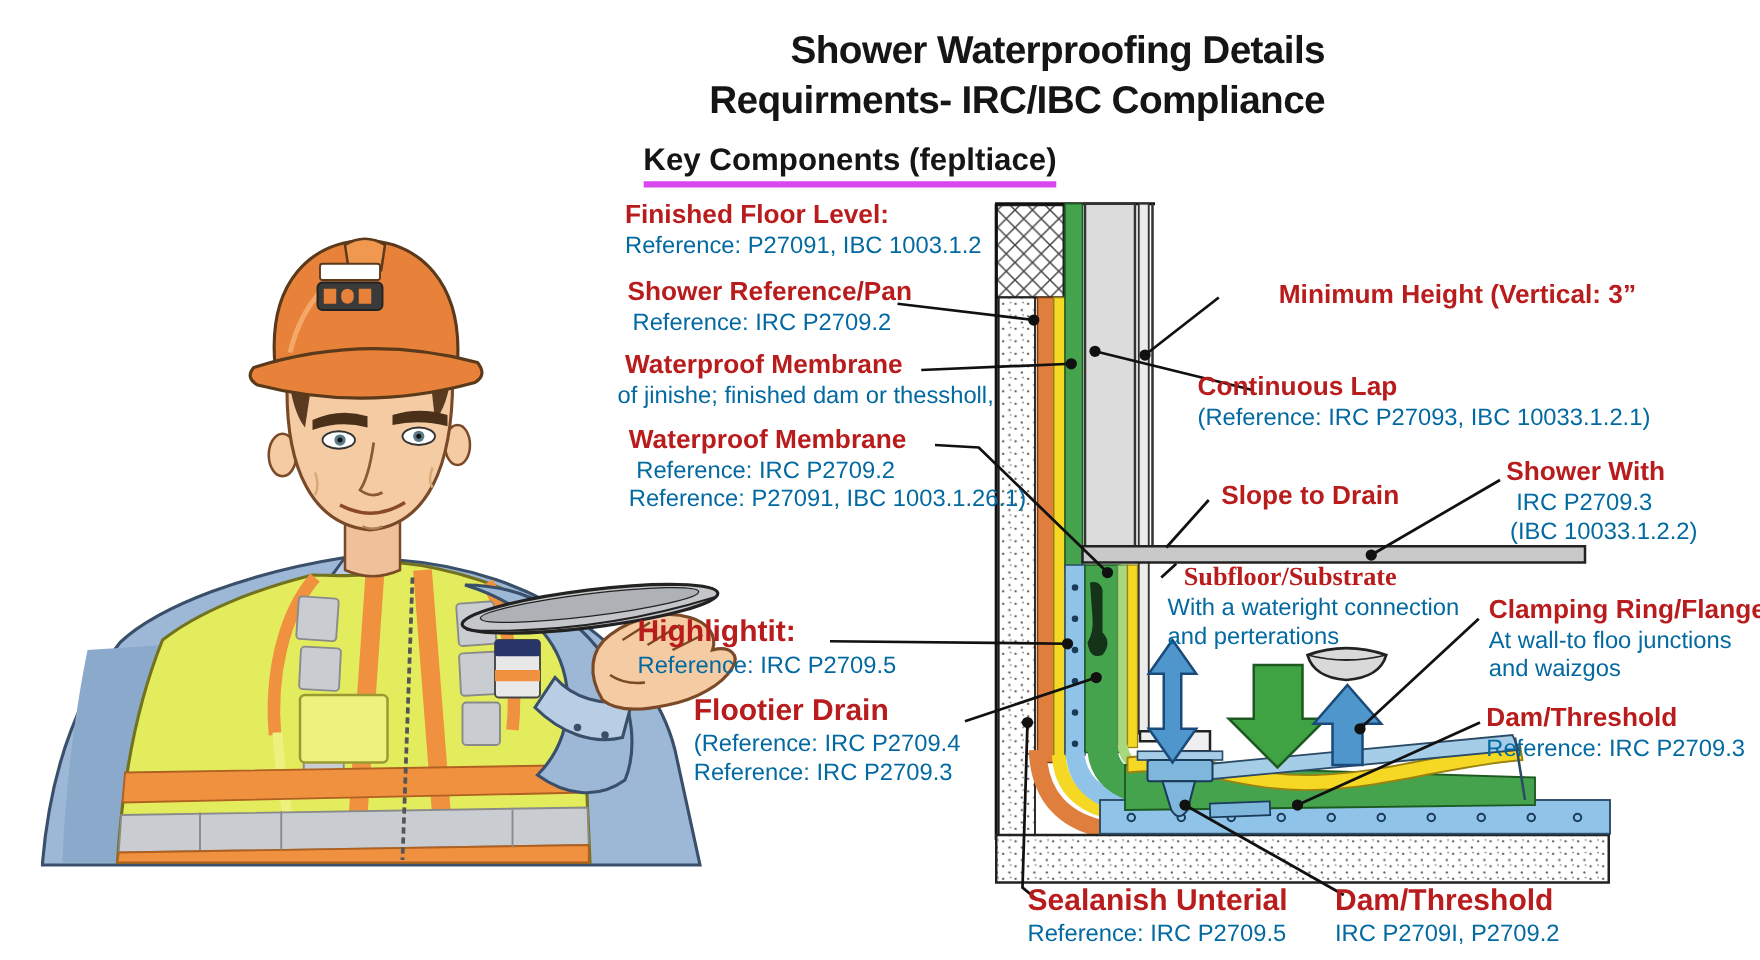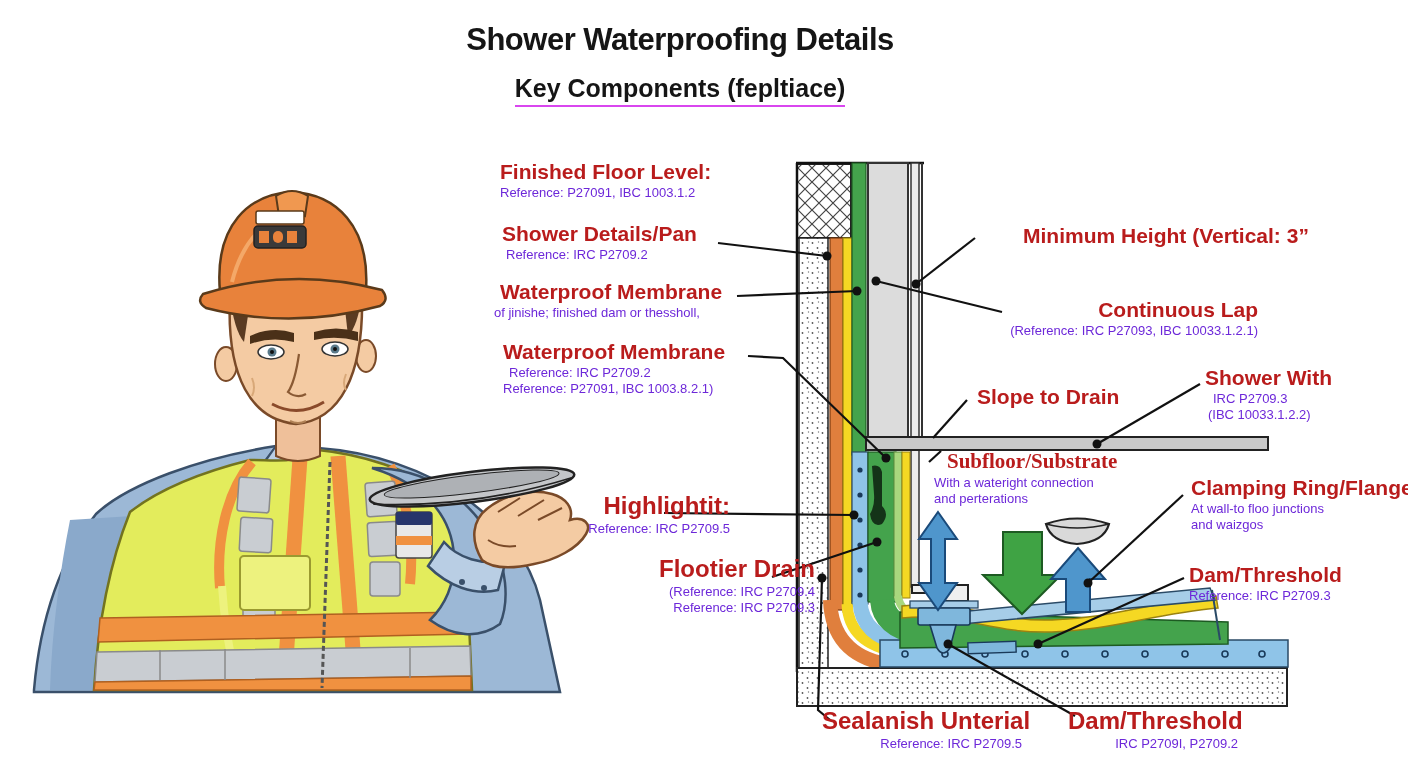--- a/index.html
+++ b/index.html
@@ -5,28 +5,28 @@
   html,body{margin:0;padding:0;}
   body{
     width:1408px;height:768px;position:relative;overflow:hidden;
     background:#ffffff;
     font-family:"Liberation Sans", sans-serif;
     color:#141414;
   }
   .abs{position:absolute;}
   
   .header{left:300px;top:20px;width:760px;text-align:center;}
-  .title-line{font-size:31px;font-weight:700;letter-spacing:-.5px;line-height:40px;color:#151515;}
+  .title-line{font-size:31px;font-weight:700;letter-spacing:-.5px;line-height:40px;color:#151515;text-align:right;}
   .subtitle{display:inline-block;margin-top:14px;font-size:25px;font-weight:700;
-            border-bottom:2px solid #d946ef;padding-bottom:2px;color:#151515;}
+            border-bottom:5px solid #d946ef;padding-bottom:2px;color:#151515;}
   
   .callout{line-height:1.12;}
   .c-title{font-weight:700;font-size:21px;color:#b91c1c;white-space:nowrap;}
-  .c-line{font-size:13px;color:#6d28d9;white-space:nowrap;margin-top:2px;}
-  .center{text-align:right;}
+  .c-line{font-size:19px;color:#0369a1;white-space:nowrap;margin-top:2px;}
+  .center{text-align:left;}
   .big .c-title{font-size:24px;}
   svg{position:absolute;left:0;top:0;}
 </style>
 </head>
 <body>
 
 <svg width="1408" height="768" viewBox="0 0 1408 768">
   <defs>
     <pattern id="hatch" width="14" height="14" patternUnits="userSpaceOnUse">
       <rect width="14" height="14" fill="#ffffff"></rect>
@@ -262,42 +262,43 @@
       <circle cx="1038" cy="644" r="4.5" fill="#111" stroke="none"></circle>
     <path d="M948 644 L 1075 716"></path>
       <circle cx="948" cy="644" r="4.5" fill="#111" stroke="none"></circle>
     <path d="M822 578 L 818 710 L 830 720"></path>
       <circle cx="822" cy="578" r="4.5" fill="#111" stroke="none"></circle>
   </g>
 </svg>
 
 <div class="abs header">
   <div class="title-line">Shower Waterproofing Details</div>
+  <div class="title-line">Requirments- IRC/IBC Compliance</div>
   <div><span class="subtitle">Key Components (fepltiace)</span></div>
 </div>
 
 <div class="abs callout" style="left:500px;top:160px;">
   <div class="c-title">Finished Floor Level:</div>
   <div class="c-line">Reference: P27091, IBC 1003.1.2</div>
 </div>
 
 <div class="abs callout" style="left:502px;top:222px;">
-  <div class="c-title">Shower Details/Pan</div>
+  <div class="c-title">Shower Reference/Pan</div>
   <div class="c-line" style="padding-left:4px;">Reference: IRC P2709.2</div>
 </div>
 
 <div class="abs callout" style="left:500px;top:280px;">
   <div class="c-title">Waterproof Membrane</div>
   <div class="c-line" style="margin-left:-6px;">of jinishe; finished dam or thessholl,</div>
 </div>
 
 <div class="abs callout" style="left:503px;top:340px;">
   <div class="c-title">Waterproof Membrane</div>
   <div class="c-line" style="padding-left:6px;">Reference: IRC P2709.2</div>
-  <div class="c-line">Reference: P27091, IBC 1003.8.2.1)</div>
+  <div class="c-line">Reference: P27091, IBC 1003.1.26.1)</div>
 </div>
 
 <div class="abs callout center big" style="left:510px;top:493px;width:220px;">
   <div class="c-title">Highlightit:</div>
   <div class="c-line">Reference: IRC P2709.5</div>
 </div>
 
 <div class="abs callout center big" style="left:555px;top:556px;width:260px;">
   <div class="c-title">Flootier Drain</div>
   <div class="c-line">(Reference: IRC P2709.4</div>

